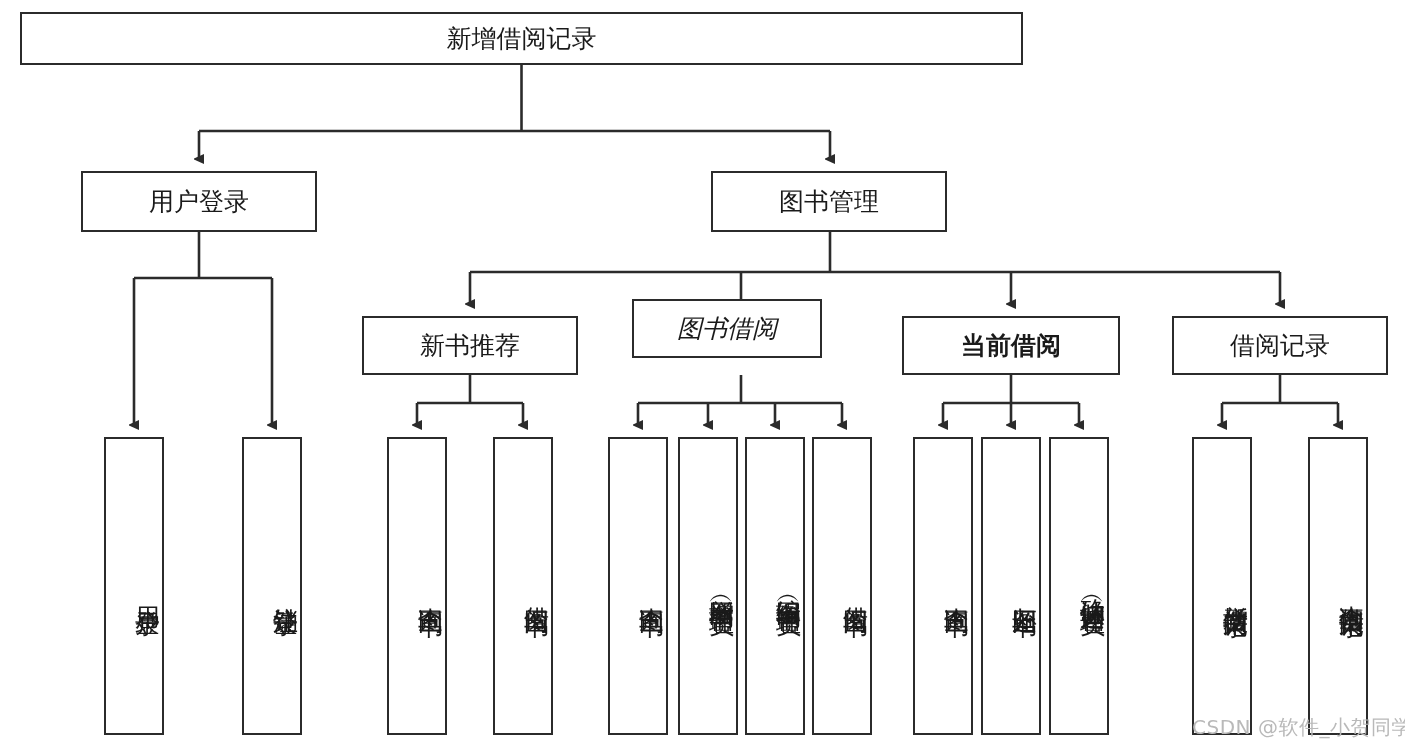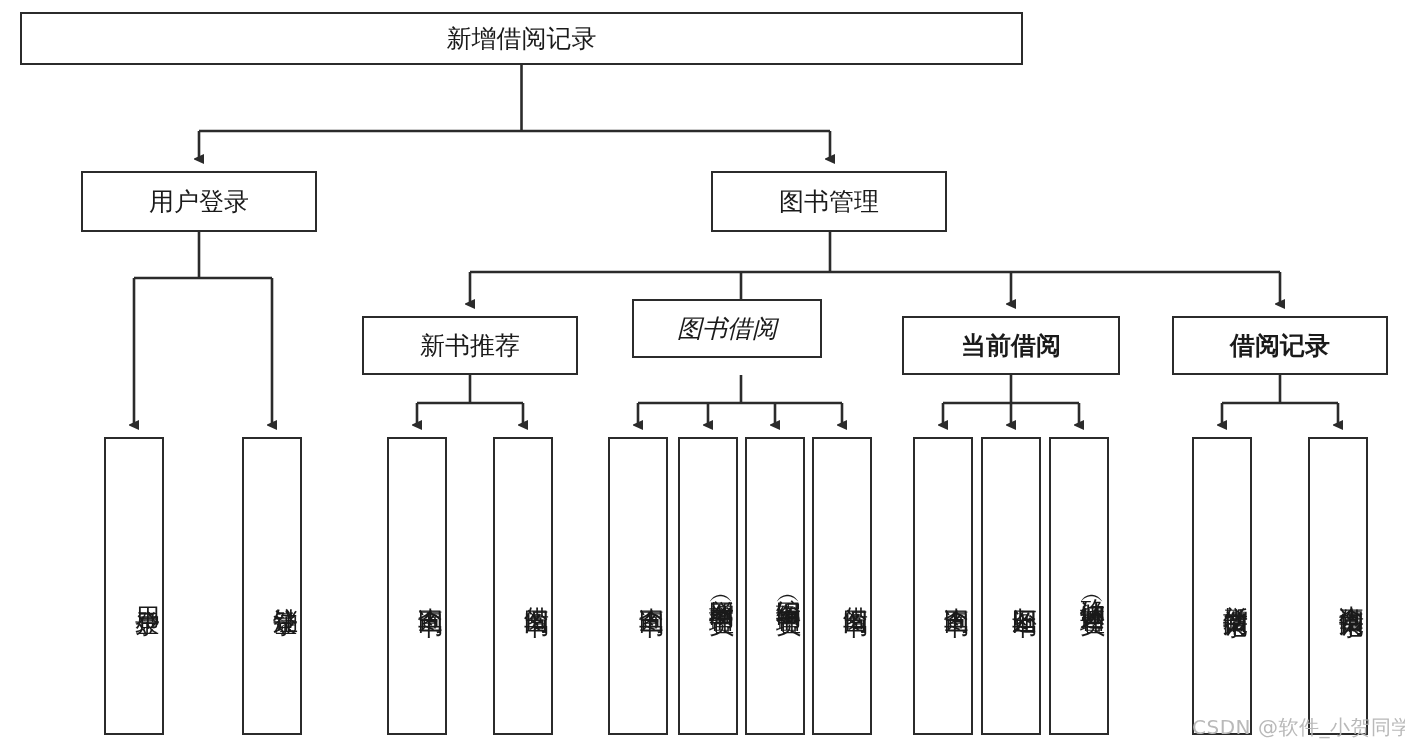--- a/index.html
+++ b/index.html
@@ -128,21 +128,21 @@
   <div class="node node-l2" style="left:81px; top:171px; width:236px; height:61px;">用户登录</div>
 
   <div class="node node-l2" style="left:711px; top:171px; width:236px; height:61px;">图书管理</div>
 
   <div class="node node-l3" style="left:362px; top:316px; width:216px; height:59px;">新书推荐</div>
 
   <div class="node node-l3" style="left:632px; top:299px; width:190px; height:59px;font-style:italic;">图书借阅</div>
 
   <div class="node node-l3" style="left:902px; top:316px; width:218px; height:59px;font-weight:bold;">当前借阅</div>
 
-  <div class="node node-l3" style="left:1172px; top:316px; width:216px; height:59px;font-weight:bold;">借阅记录</div>
+  <div class="node node-l3" style="left:1172px; top:316px; width:216px; height:59px;">借阅记录</div>
 
   <div class="node node-leaf" style="left:104px; top:437px; width:60px; height:298px;">用户登录</div>
 
   <div class="node node-leaf" style="left:242px; top:437px; width:60px; height:298px;">注销登录</div>
 
   <div class="node node-leaf" style="left:387px; top:437px; width:60px; height:298px;">查询图书</div>
 
   <div class="node node-leaf" style="left:493px; top:437px; width:60px; height:298px;">借阅图书</div>
 
   <div class="node node-leaf" style="left:608px; top:437px; width:60px; height:298px;">查询图书</div>

